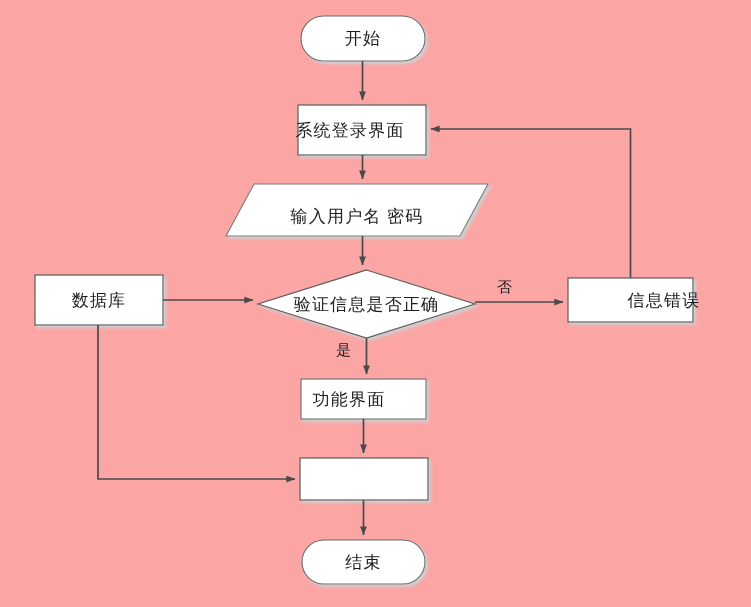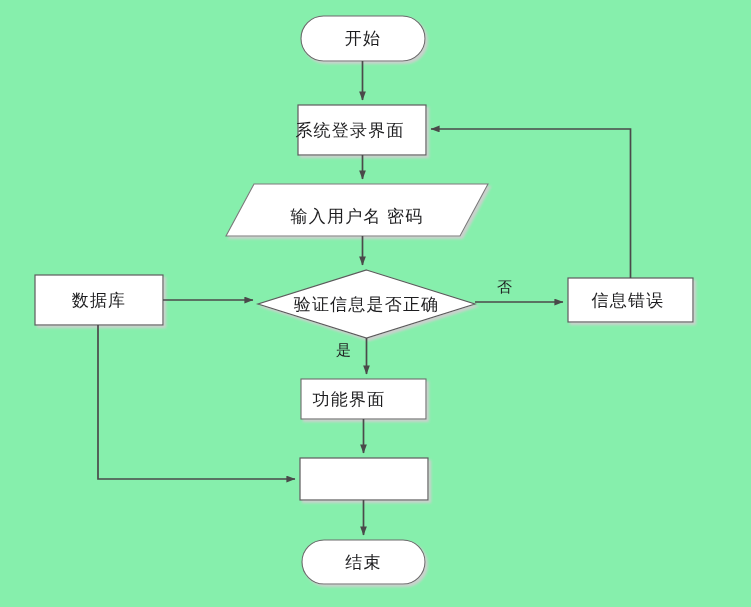--- a/index.html
+++ b/index.html
@@ -7,21 +7,21 @@
     padding: 0;
     background: #ffffff;
   }
   body {
     font-family: "Liberation Serif", "DejaVu Serif", serif;
   }
   #flowchart-canvas {
     position: relative;
     width: 751px;
     height: 607px;
-    background: #86efac;
+    background: #fca5a5;
     overflow: hidden;
   }
   #flow-svg {
     position: absolute;
     top: 0;
     left: 0;
     width: 751px;
     height: 607px;
   }
   .node-label {
@@ -101,21 +101,21 @@
   <div class="node-label" style="left:301px; top:16px; width:124px; height:45px;">开始</div>
 
   <div class="node-label" style="left:298px; top:105px; width:104px; height:50px;">系统登录界面</div>
 
   <div class="node-label" style="left:226px; top:184px; width:262px; height:64px;">输入用户名 密码</div>
 
   <div class="node-label" style="left:258px; top:270px; width:217px; height:68px;">验证信息是否正确</div>
 
   <div class="node-label" style="left:35px; top:275px; width:128px; height:50px;">数据库</div>
 
-  <div class="node-label" style="left:556px; top:278px; width:144px; height:44px;">信息错误</div>
+  <div class="node-label" style="left:592px; top:278px; width:144px; height:44px;">信息错误</div>
 
   <div class="node-label" style="left:291px; top:379px; width:116px; height:40px;">功能界面</div>
 
 
   <div class="node-label" style="left:302px; top:540px; width:123px; height:44px;">结束</div>
 
   <div class="edge-label" style="left:497px; top:278px;">否</div>
 
   <div class="edge-label" style="left:336px; top:341px;">是</div>
 

